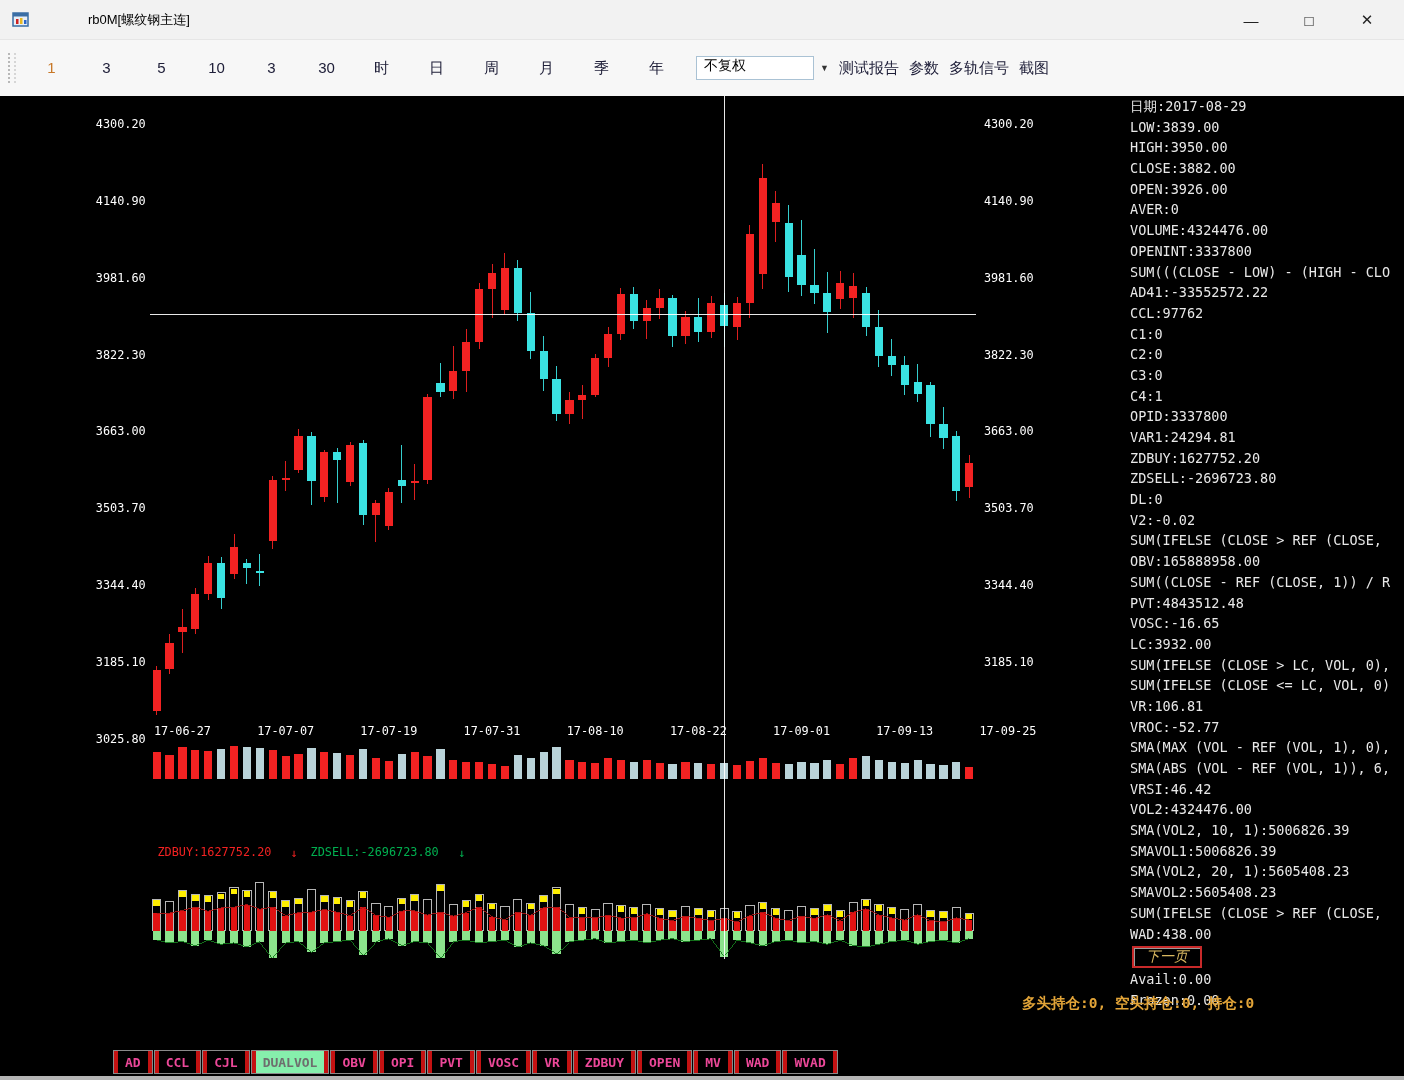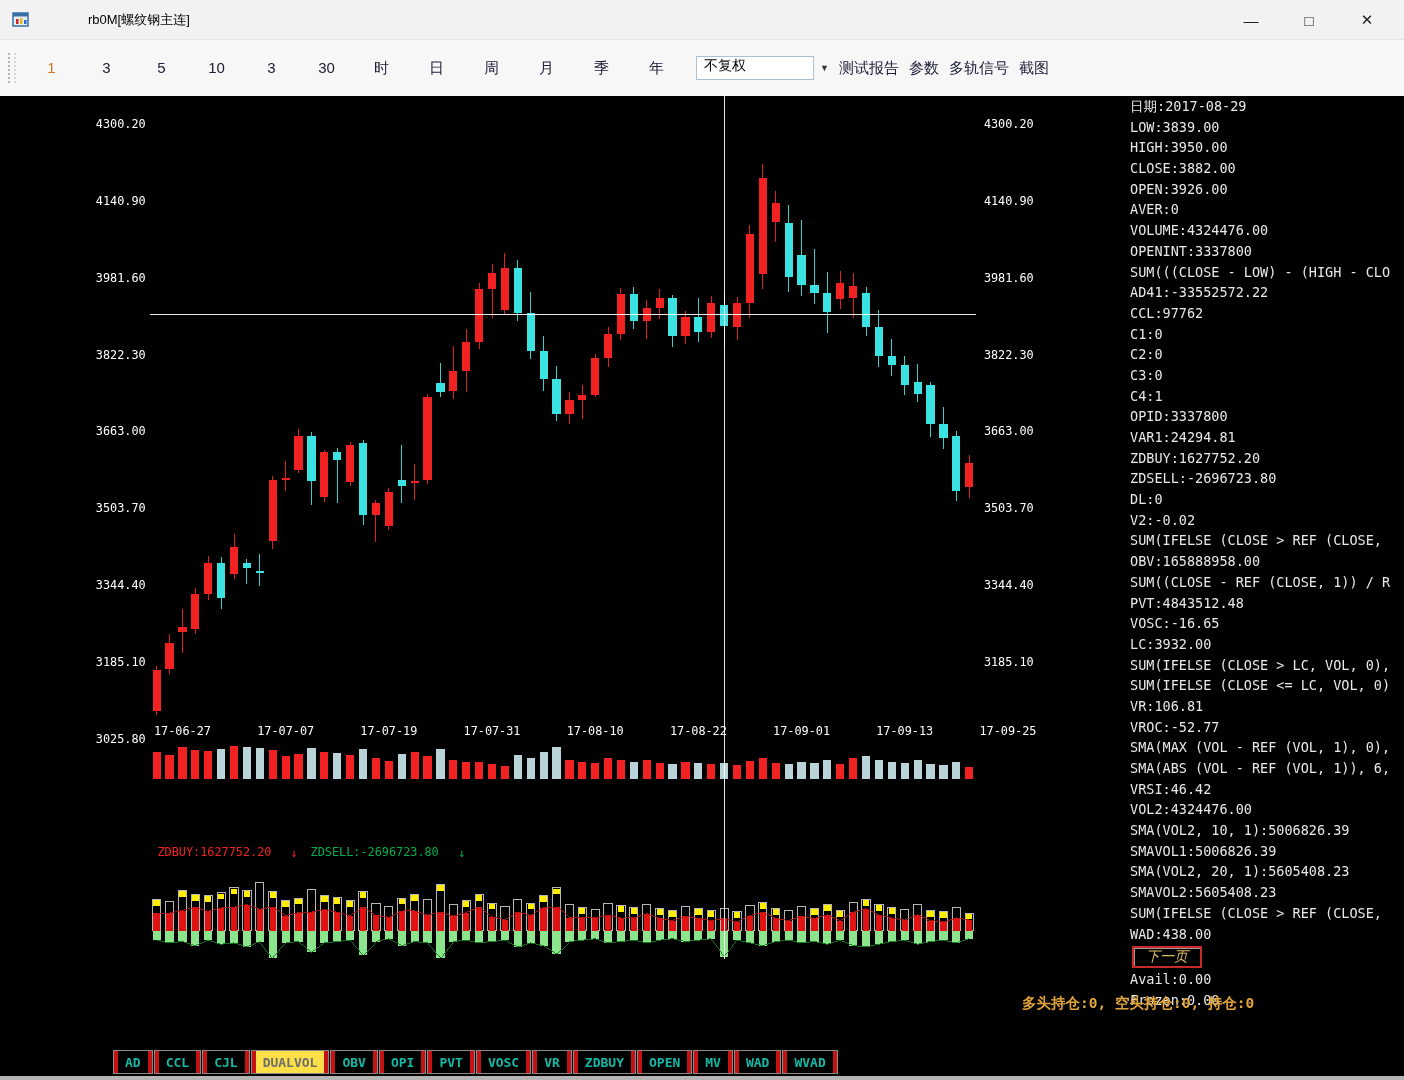--- a/index.html
+++ b/index.html
@@ -28,23 +28,23 @@
   
   .info-panel{position:absolute;left:1130px;top:96px;width:274px;height:984px;color:#e8e8e8;
               font-family:"DejaVu Sans Mono",monospace;font-size:13.5px;overflow:hidden;}
   .info-line{height:20.7px;line-height:20.7px;white-space:nowrap;overflow:hidden;}
   .next-page-btn{display:inline-block;margin:2px 0 1px 2px;width:66px;height:18px;line-height:17px;
                  text-align:center;border:2px solid #c82a2a;box-shadow:inset 1px 1px 0 #9a9a9a;
                  color:#d8b860;font-size:14px;cursor:pointer;font-style:italic;}
   
   .tabs-row{position:absolute;left:114px;top:1051px;display:flex;}
   .ind-tab{outline:1px solid #8a8a8a;border-left:4px solid #c41212;border-right:4px solid #c41212;
-           background:#000;color:#14b8a6;font-family:"DejaVu Sans Mono",monospace;font-weight:bold;
+           background:#000;color:#ec4899;font-family:"DejaVu Sans Mono",monospace;font-weight:bold;
            font-size:13px;padding:4px 7px 3px 7px;margin-right:3px;white-space:nowrap;cursor:pointer;}
-  .ind-tab.active{background:#fde047;color:#6e6e6e;}
+  .ind-tab.active{background:#86efac;color:#6e6e6e;}
   .bottom-strip{position:absolute;left:0;top:1076px;width:1404px;height:4px;background:#b4b4b4;}
   
   .pos-summary{position:absolute;left:1022px;top:994px;color:#e2a438;font-size:14.5px;font-weight:bold;
                font-family:"DejaVu Sans Mono",monospace;white-space:nowrap;}
 </style>
 </head>
 <body>
 
 <div class="titlebar">
   <svg class="app-icon" viewBox="0 0 18 18">

